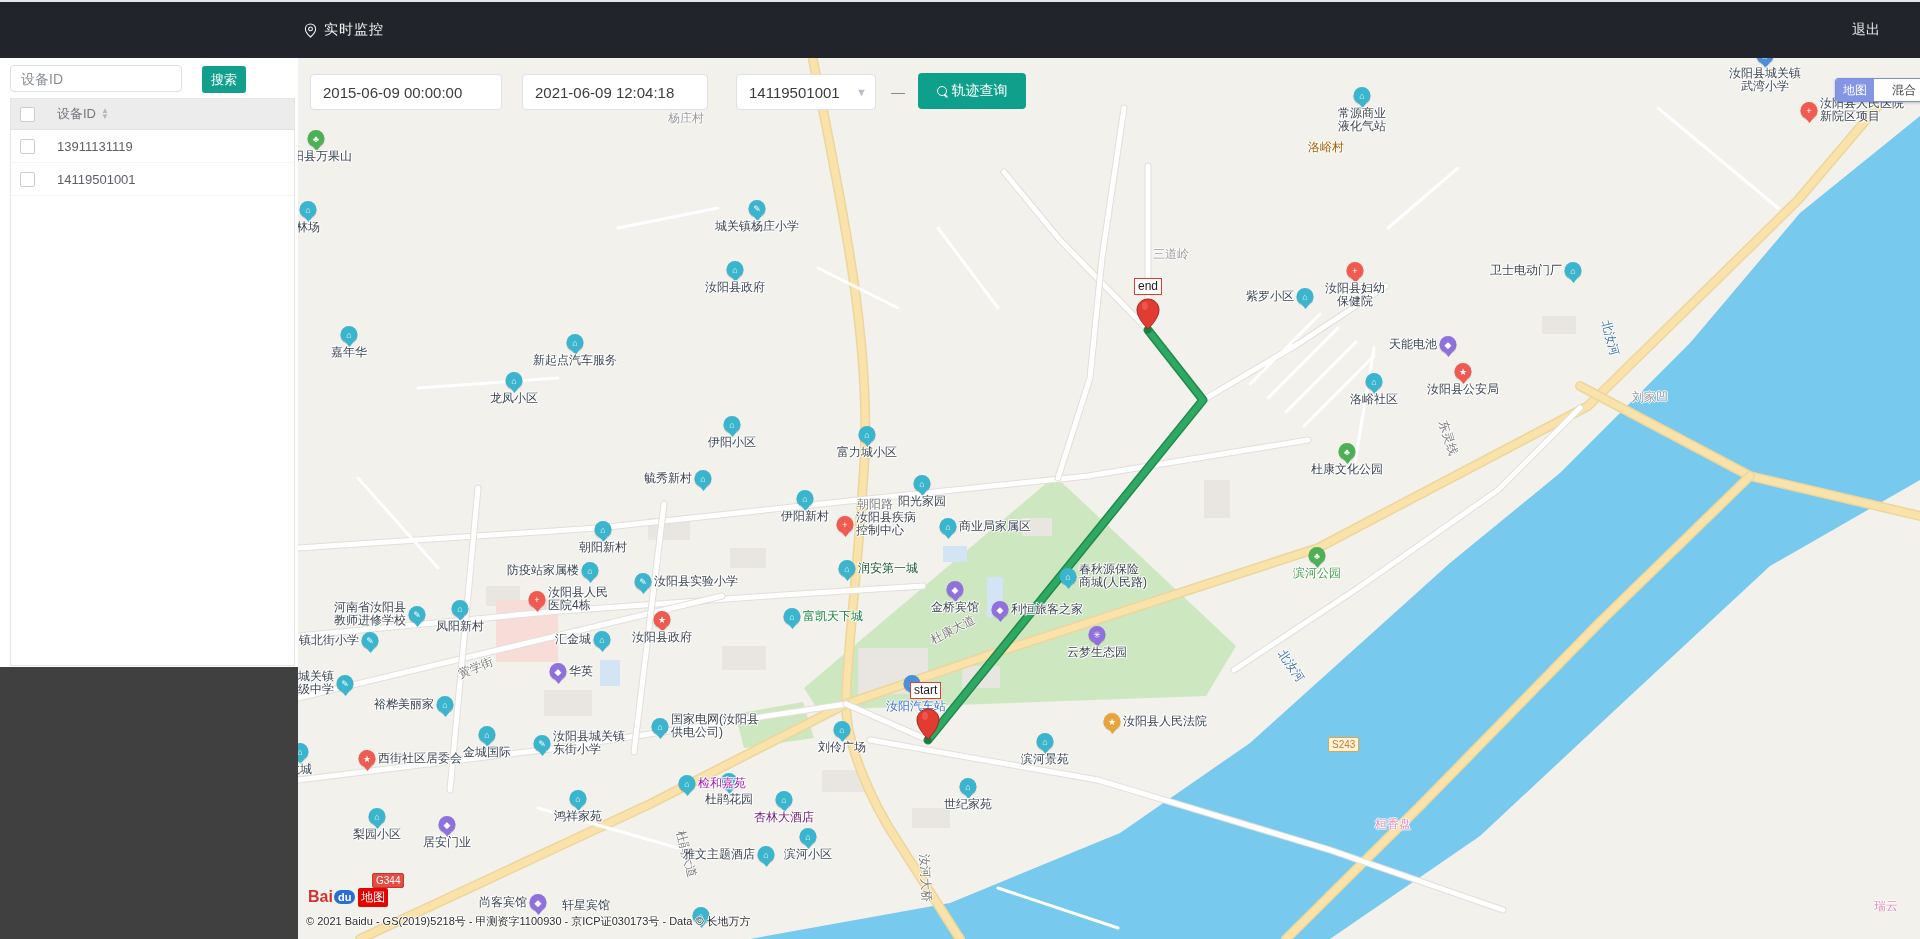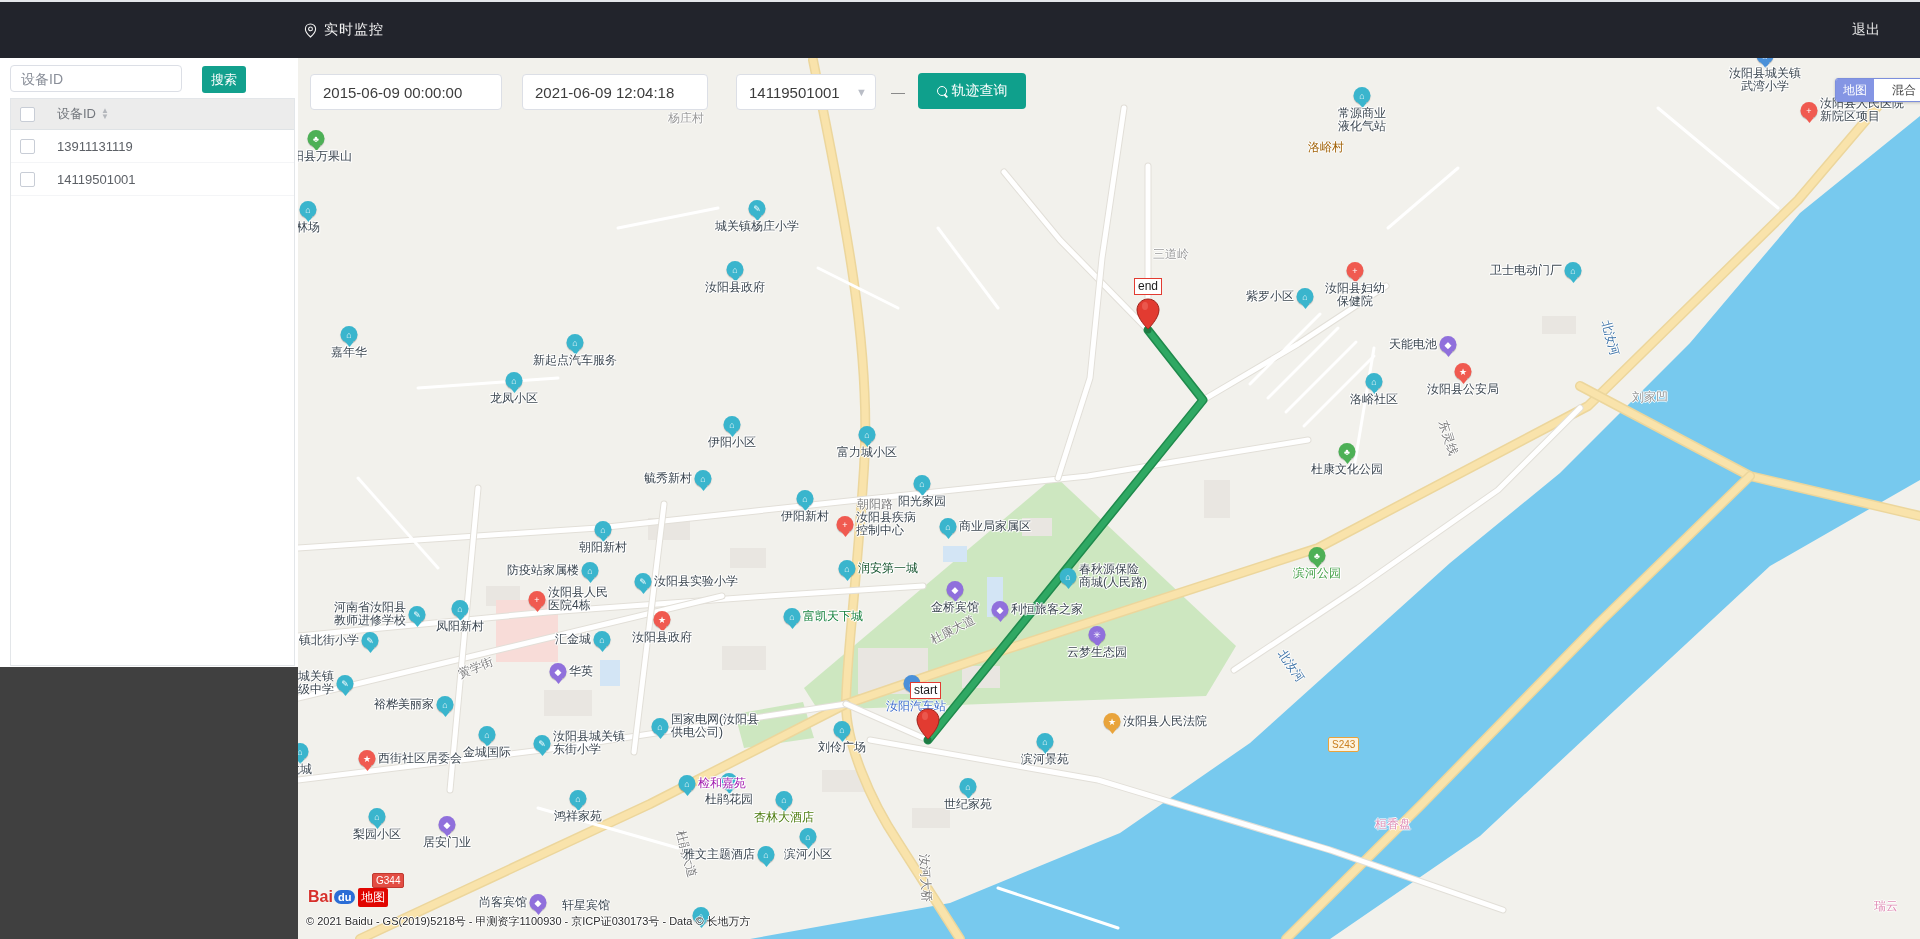--- a/index.html
+++ b/index.html
@@ -461,21 +461,21 @@
           <span>⌂</span>
           <span style="position: absolute; left: 50%; top: 16px; transform: translateX(-50%); width: 0px; height: 0px; border-width: 5px 4px 4px; border-style: solid; border-color: rgb(58, 181, 205) transparent transparent; border-image: initial;"></span>
         </div>
         <div class="plabel" style="color: rgb(59, 70, 80); left: 544px; top: 693px; transform: translateX(-50%); text-align: center;">
           <div>刘伶广场</div>
         </div>
         <div class="poi-ic" style="left: 486px; top: 760px; background: rgb(58, 181, 205); position: absolute; --c: #3ab5cd;">
           <span>⌂</span>
           <span style="position: absolute; left: 50%; top: 16px; transform: translateX(-50%); width: 0px; height: 0px; border-width: 5px 4px 4px; border-style: solid; border-color: rgb(58, 181, 205) transparent transparent; border-image: initial;"></span>
         </div>
-        <div class="plabel" style="color: #4d7c0f; left: 486px; top: 763px; transform: translateX(-50%); text-align: center;">
+        <div class="plabel" style="color: #701a75; left: 486px; top: 763px; transform: translateX(-50%); text-align: center;">
           <div>杏林大酒店</div>
         </div>
         <div class="poi-ic" style="left: 431px; top: 742px; background: rgb(58, 181, 205); position: absolute; --c: #3ab5cd;">
           <span>⌂</span>
           <span style="position: absolute; left: 50%; top: 16px; transform: translateX(-50%); width: 0px; height: 0px; border-width: 5px 4px 4px; border-style: solid; border-color: rgb(58, 181, 205) transparent transparent; border-image: initial;"></span>
         </div>
         <div class="plabel" style="color: rgb(59, 70, 80); left: 431px; top: 745px; transform: translateX(-50%); text-align: center;">
           <div>杜鹃花园</div>
         </div>
         <div class="poi-ic" style="left: 468px; top: 815px; background: rgb(58, 181, 205); position: absolute; --c: #3ab5cd;">

